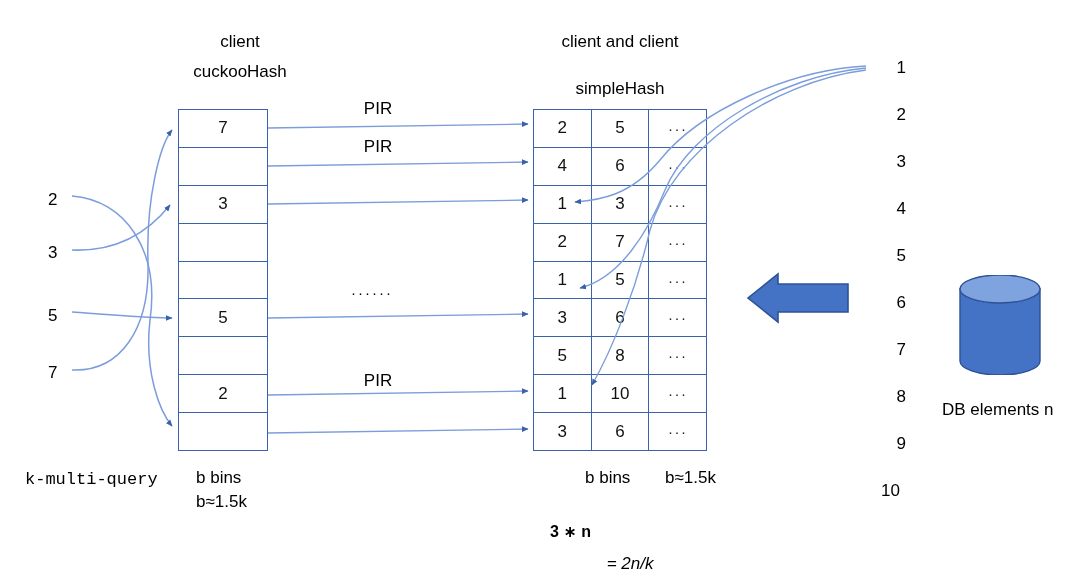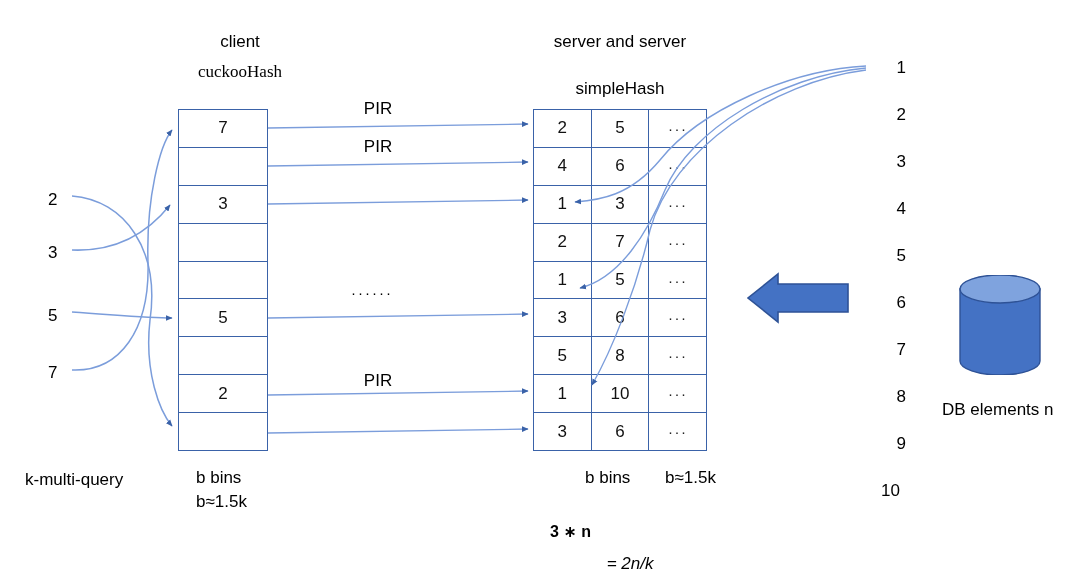--- a/index.html
+++ b/index.html
@@ -39,31 +39,31 @@
   .frac .den{display:block;padding:0 5px;border-top:1.6px solid #000;font-weight:bold;font-size:16px;margin-top:42px;}
   .eq{display:inline-block;vertical-align:middle;font-style:italic;font-size:17px;padding-left:6px;}
   .cjk{font-family:"DejaVu Sans","Liberation Sans",sans-serif;font-size:17px;}
 </style>
 </head>
 <body>
 
 <div class="canvas">
 
   <div class="lbl center" style="left:240px;top:32px;">client</div>
-  <div class="lbl center" style="left:240px;top:62px;font-family:Liberation Serif, serif;">cuckooHash</div>
-
-  <div class="lbl center" style="left:620px;top:32px;">server and server</div>
+  <div class="lbl center" style="left:240px;top:62px;">cuckooHash</div>
+
+  <div class="lbl center" style="left:620px;top:32px;">client and client</div>
   <div class="lbl center" style="left:620px;top:79px;">simpleHash</div>
 
   <div class="qnum" style="left:48px;top:190px;">2</div>
   <div class="qnum" style="left:48px;top:243px;">3</div>
   <div class="qnum" style="left:48px;top:306px;">5</div>
   <div class="qnum" style="left:48px;top:363px;">7</div>
 
-  <div class="lbl" style="left:25px;top:470px;">k-multi-query</div>
+  <div class="lbl" style="left:25px;top:470px;font-family:Liberation Mono, monospace;">k-multi-query</div>
 
   <div class="grid" id="cuckoo-grid" style="left:178px;top:109px;width:90px;height:342px;">
       <div class="grow">
         <div class="gcell">7</div>
       </div>
       <div class="grow">
         <div class="gcell"></div>
       </div>
       <div class="grow">
         <div class="gcell">3</div>

